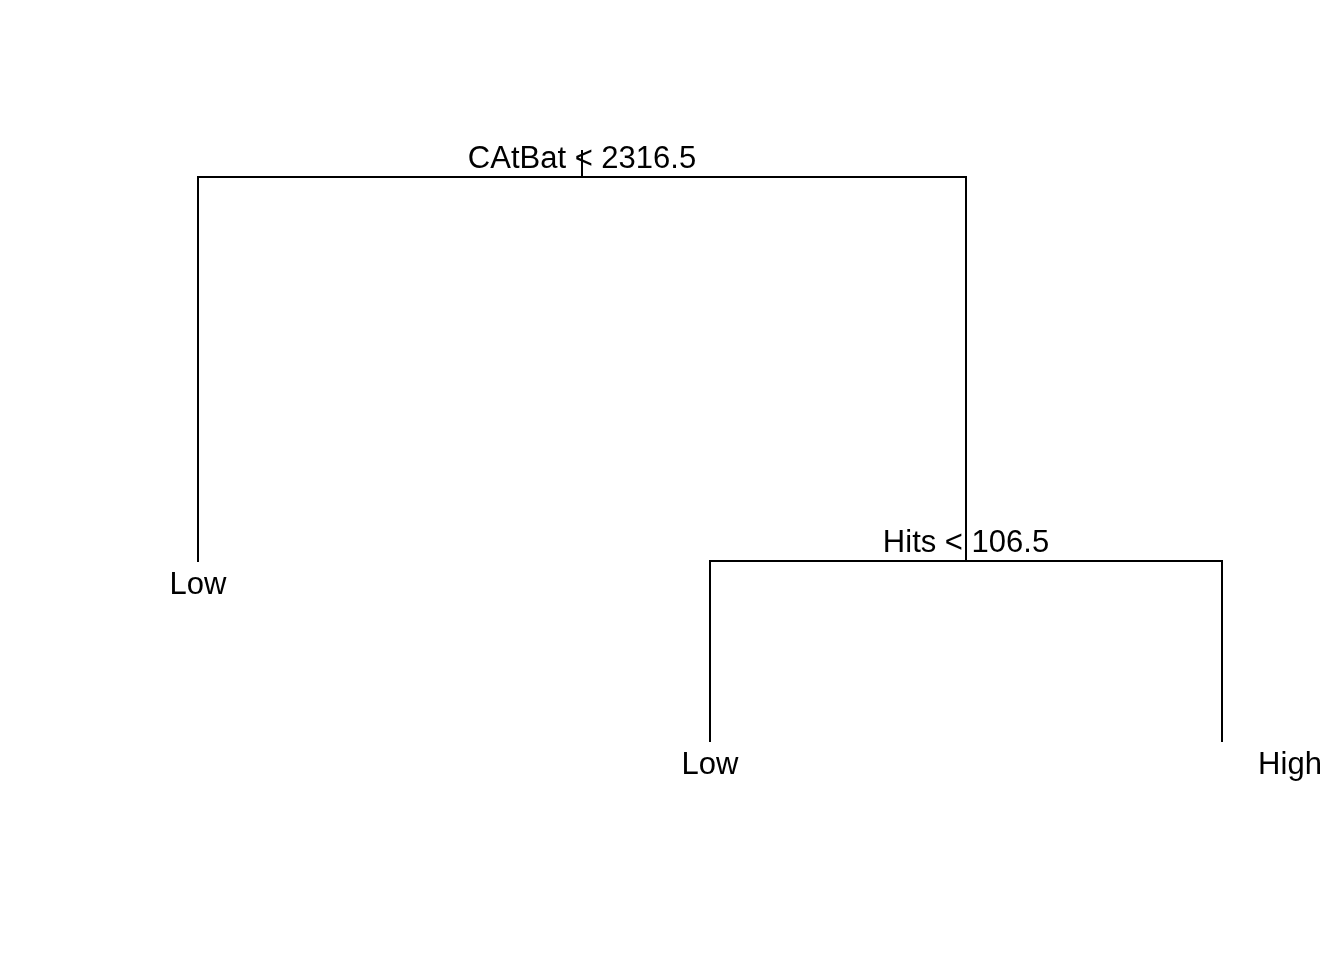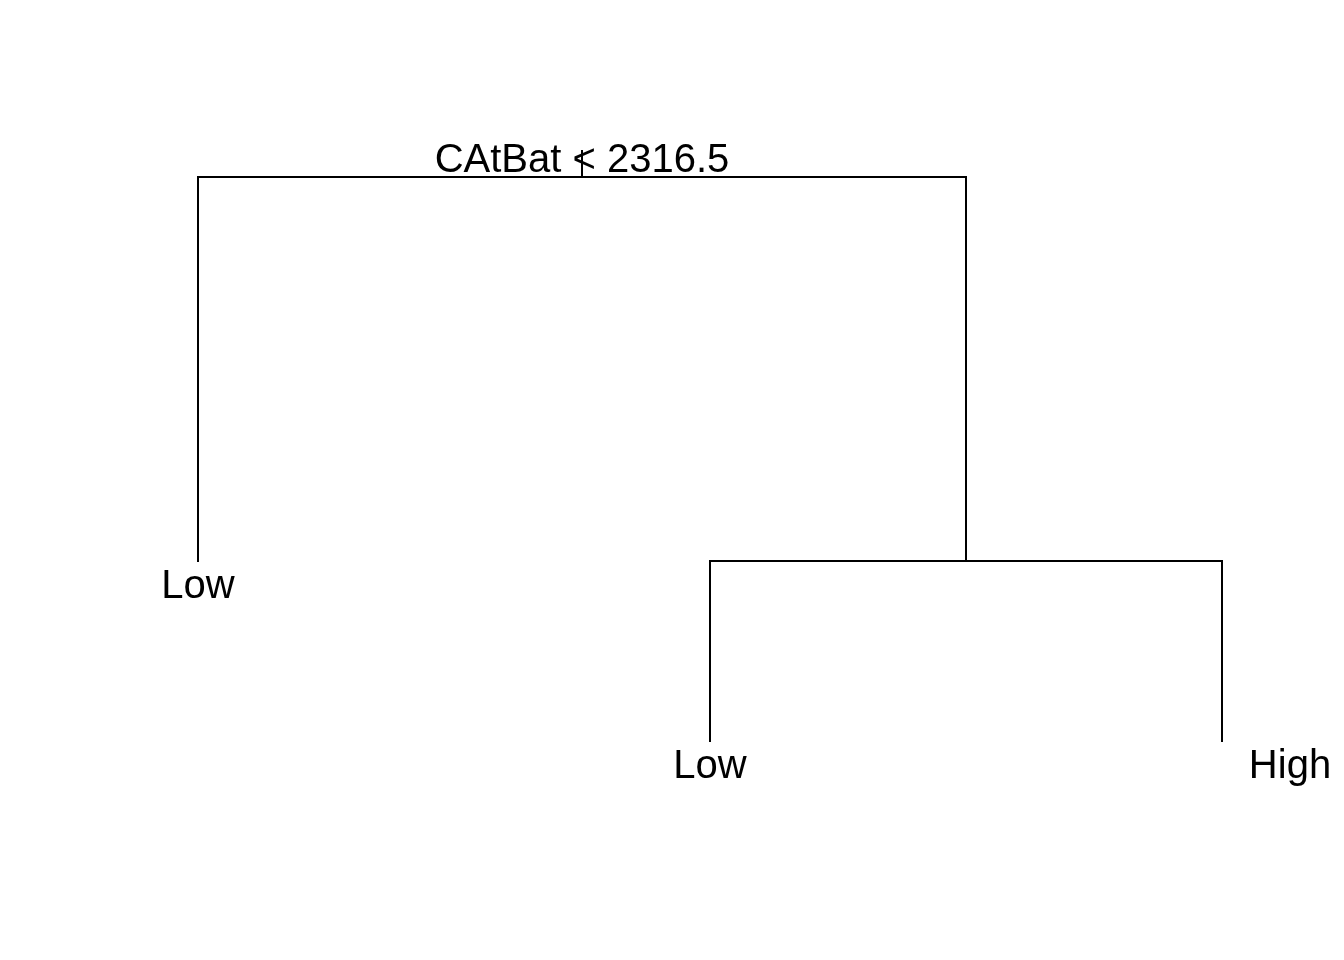--- a/index.html
+++ b/index.html
@@ -26,21 +26,21 @@
   .tree-line {
     stroke: #000000;
     stroke-width: 2;
     stroke-linecap: butt;
   }
   .node-label,
   .leaf-label {
     position: absolute;
     white-space: nowrap;
     color: #000000;
-    font-size: 40px;
+    font-size: 31px;
     line-height: 36px;
     font-weight: 400;
     transform: translateX(-50%);
   }
 </style>
 </head>
 <body>
 
 <div id="canvas">
 
@@ -56,20 +56,21 @@
 
     <line class="tree-line" x1="709" y1="561" x2="1223" y2="561"></line>
 
     <line class="tree-line" x1="710" y1="561" x2="710" y2="742"></line>
 
     <line class="tree-line" x1="1222" y1="561" x2="1222" y2="742"></line>
   </svg>
 
   <div class="node-label" style="left:582px; top:140px;">CAtBat &lt; 2316.5</div>
 
+  <div class="node-label" style="left:966px; top:524px;">Hits &lt; 106.5</div>
 
   <div class="leaf-label" style="left:198px; top:566px;">Low</div>
 
   <div class="leaf-label" style="left:710px; top:746px;">Low</div>
 
   <div class="leaf-label" style="left:1290px; top:746px;">High</div>
 
 </div>
 
 </body></html>

